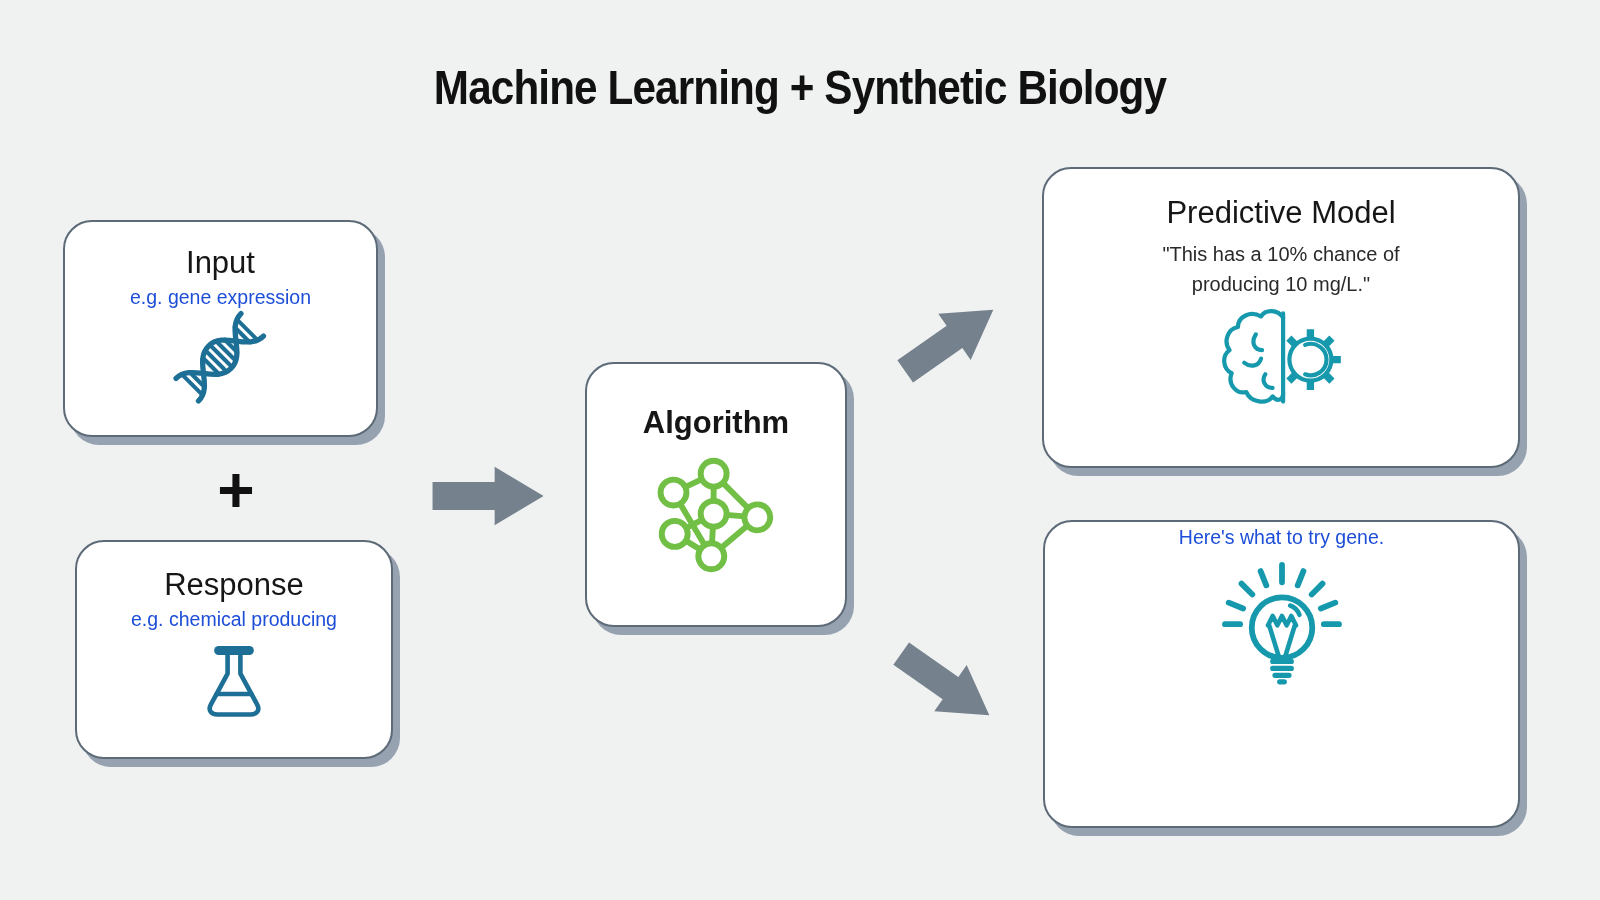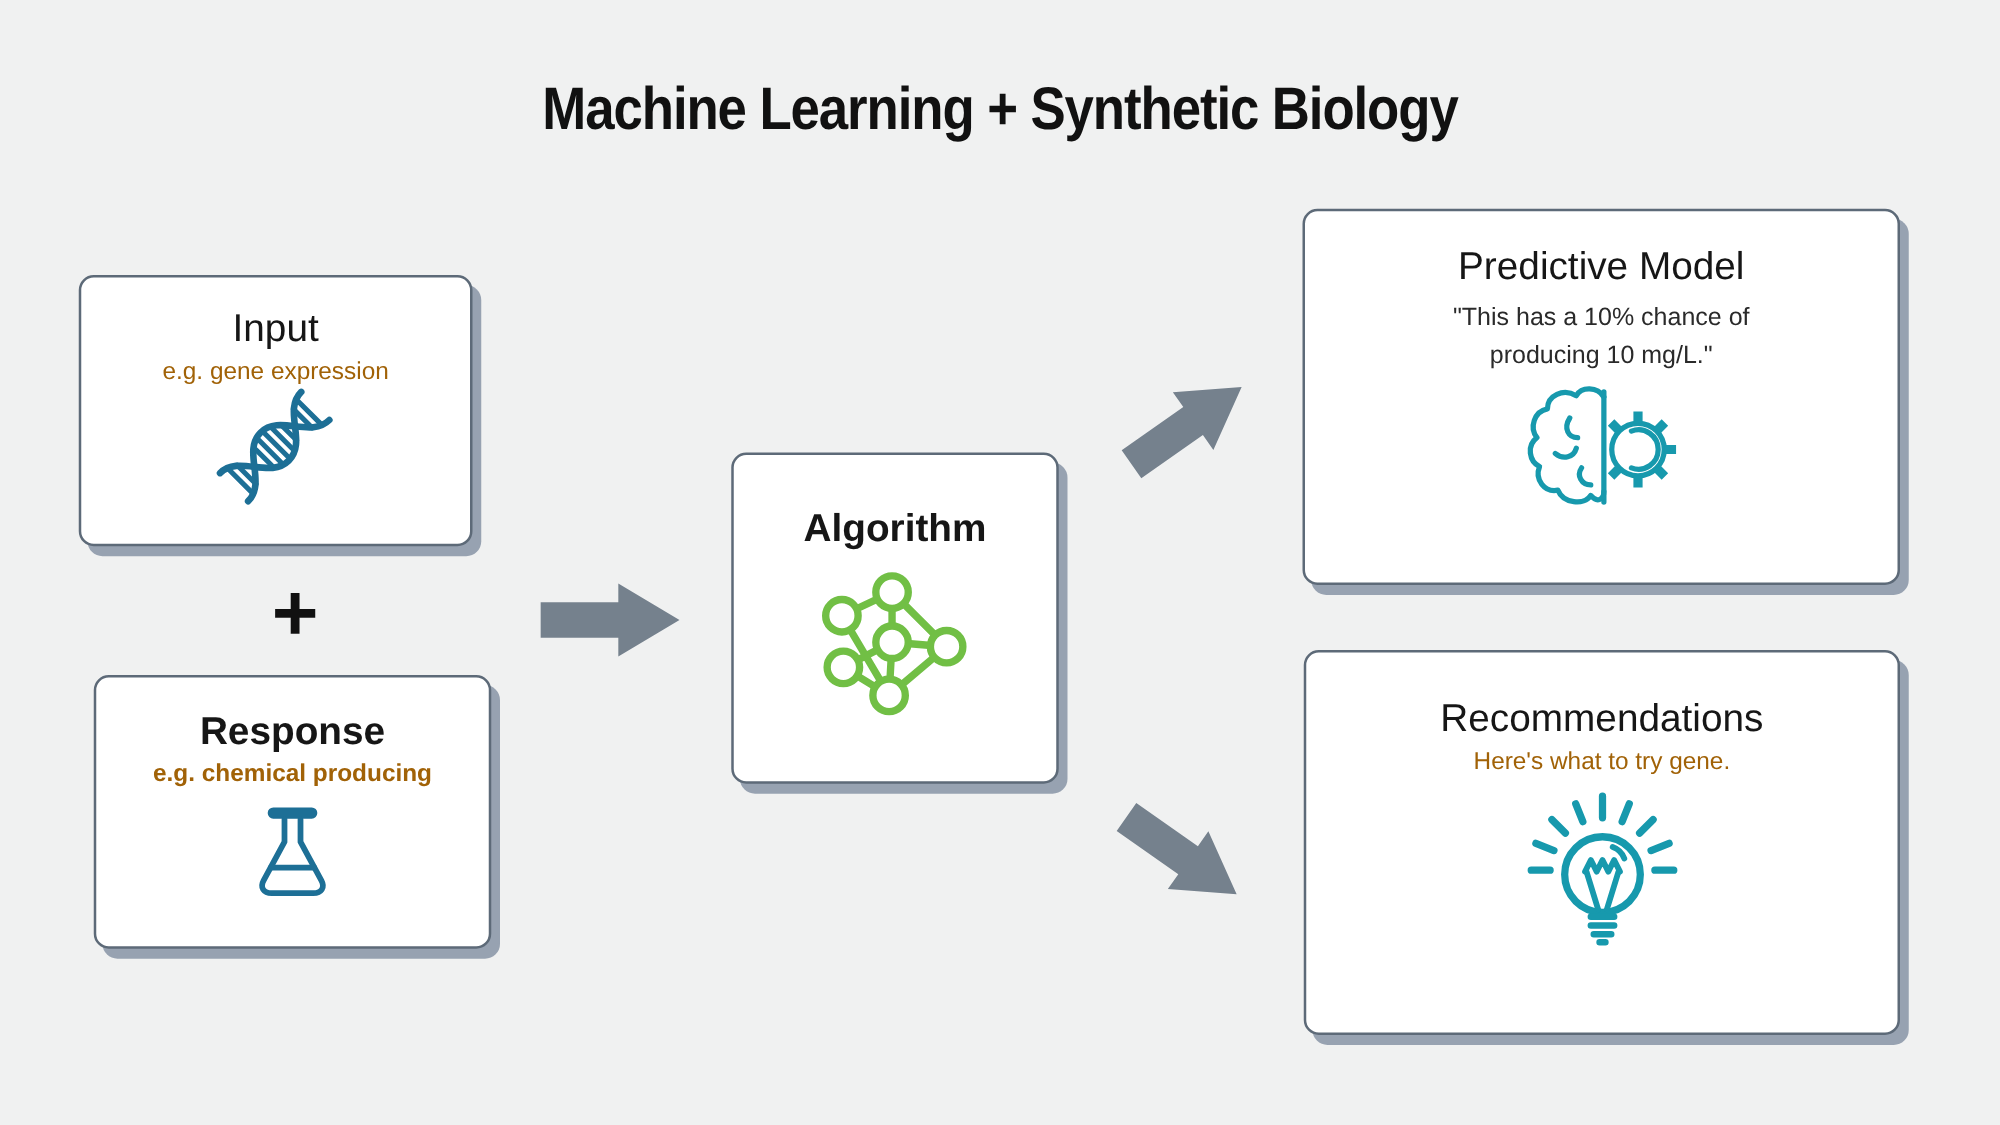--- a/index.html
+++ b/index.html
@@ -28,26 +28,26 @@
     font-size:48px;font-weight:700;letter-spacing:-1px;
     color:#111;
     transform:scaleX(0.88);
     transform-origin:50% 50%;
   }
 
   .card{
     position:absolute;
     background:#ffffff;
     border:2px solid var(--card-border);
-    border-radius:12px;
+    border-radius:29px;
     box-shadow:7px 8px 0 var(--card-shadow);
     display:flex;flex-direction:column;align-items:center;
   }
   .card-title{font-size:31px;color:#161616;line-height:38px;}
-  .card-sub{font-size:19.5px;color:#a16207;line-height:30px;}
+  .card-sub{font-size:19.5px;color:#1d4ed8;line-height:30px;}
   .quote{font-size:20px;color:#2a2a2a;line-height:30px;text-align:center;max-width:252px;}
 
   .icon{display:block;}
   .icon-dna{color:var(--teal-dark);transform:rotate(-45deg);}
   .icon-flask{color:var(--teal-dark);}
   .icon-network{color:var(--green);}
   .icon-braingear{color:var(--teal);}
   .icon-bulb{color:var(--teal);}
 
   .plus{
@@ -71,21 +71,21 @@
     <div class="card-sub">e.g. gene expression</div>
     <svg class="icon icon-dna" width="106" height="44" viewBox="0 0 120 48" style="margin-top:22px;" fill="none" stroke="currentColor" stroke-linecap="round">
       <path d="M6,6 C30,6 34,42 58,42 C82,42 86,6 110,6" stroke-width="6"></path>
       <path d="M6,42 C30,42 34,6 58,6 C82,6 86,42 110,42" stroke-width="6"></path>
       <path d="M14,9 V39 M22,12 V36 M44,14 V34 M52,10 V38 M60,8 V40 M68,10 V38 M76,14 V34 M94,12 V36 M102,9 V39" stroke-width="4.6"></path>
     </svg>
   </div>
 
   <div class="plus">+</div>
 
-  <div class="card" style="left:75px;top:540px;width:318px;height:219px;font-weight:bold;">
+  <div class="card" style="left:75px;top:540px;width:318px;height:219px;">
     <div class="card-title" style="margin-top:24px;">Response</div>
     <div class="card-sub">e.g. chemical producing</div>
     <svg class="icon icon-flask" width="82" height="85" viewBox="0 0 64 66" style="margin-top:6px;" fill="none" stroke="currentColor" stroke-linecap="round" stroke-linejoin="round">
       <path d="M20,8 H44" stroke-width="7"></path>
       <path d="M27,12 V26 L14,50 C11.5,54.5 14,58 19,58 H45 C50,58 52.5,54.5 50,50 L37,26 V12" stroke-width="3.6"></path>
       <path d="M18.5,42 H45.5" stroke-width="3.6"></path>
     </svg>
   </div>
 
   <svg class="arrow" style="left:430px;top:464px;" width="118" height="64" viewBox="0 0 120 68">
@@ -120,21 +120,20 @@
       <path d="M62,8 V92" stroke-width="4"></path>
       <path d="M62,12 C57,4 45,4 41,11 C31,5 19,11 19,21 C9,23 5,35 11,43 C3,49 5,61 13,65 C9,75 17,85 27,83 C31,93 47,95 52,87 C57,93 62,90 62,84" stroke-width="4"></path>
       <path d="M36,28 C31,36 35,43 42,43 M25,55 C31,60 39,58 41,51 M45,66 C41,72 45,79 52,79" stroke-width="4"></path>
       <circle cx="88" cy="52" r="20" stroke-width="4"></circle>
       <path d="M88,32 V23 M102.1,37.9 L108.5,31.5 M108,52 H117 M102.1,66.1 L108.5,72.5 M88,72 V81 M73.9,37.9 L67.5,31.5 M73.9,66.1 L67.5,72.5" stroke-width="7" stroke-linecap="butt"></path>
       <path d="M83,38 A15,15 0 1 1 83,66" stroke-width="4"></path>
     </svg>
   </div>
 
   <div class="card" style="left:1043px;top:520px;width:477px;height:308px;">
-    <div class="card-title" style="margin-top:34px;">Recommendations</div>
     <div class="card-sub">Here's what to try gene.</div>
     <svg class="icon icon-bulb" width="128" height="126" viewBox="0 0 110 108" style="margin-top:8px;" fill="none" stroke="currentColor" stroke-linecap="round" stroke-linejoin="round">
       <path d="M91,55 H104 M88.4,41.5 L100.8,36.5 M80.5,29.5 L89.8,20.2 M68.5,21.6 L73.4,9.4 M55,19 V4 M41.5,21.6 L36.6,9.4 M29.5,29.5 L20.2,20.2 M21.6,41.5 L9.2,36.5 M19,55 H6" stroke-width="5"></path>
       <circle cx="55" cy="58" r="26" stroke-width="5"></circle>
       <path d="M43,56 l4,-8 l4,8 l4,-8 l4,8 l4,-8 l4,8" stroke-width="4"></path>
       <path d="M44,56 L52,82 M66,56 L58,82" stroke-width="4"></path>
       <path d="M62,39 A13,13 0 0 1 70,47" stroke-width="4"></path>
       <path d="M47,87 H63 M47,93 H63 M49,99 H61 M53,104.5 H57" stroke-width="4.5"></path>
     </svg>
   </div>

